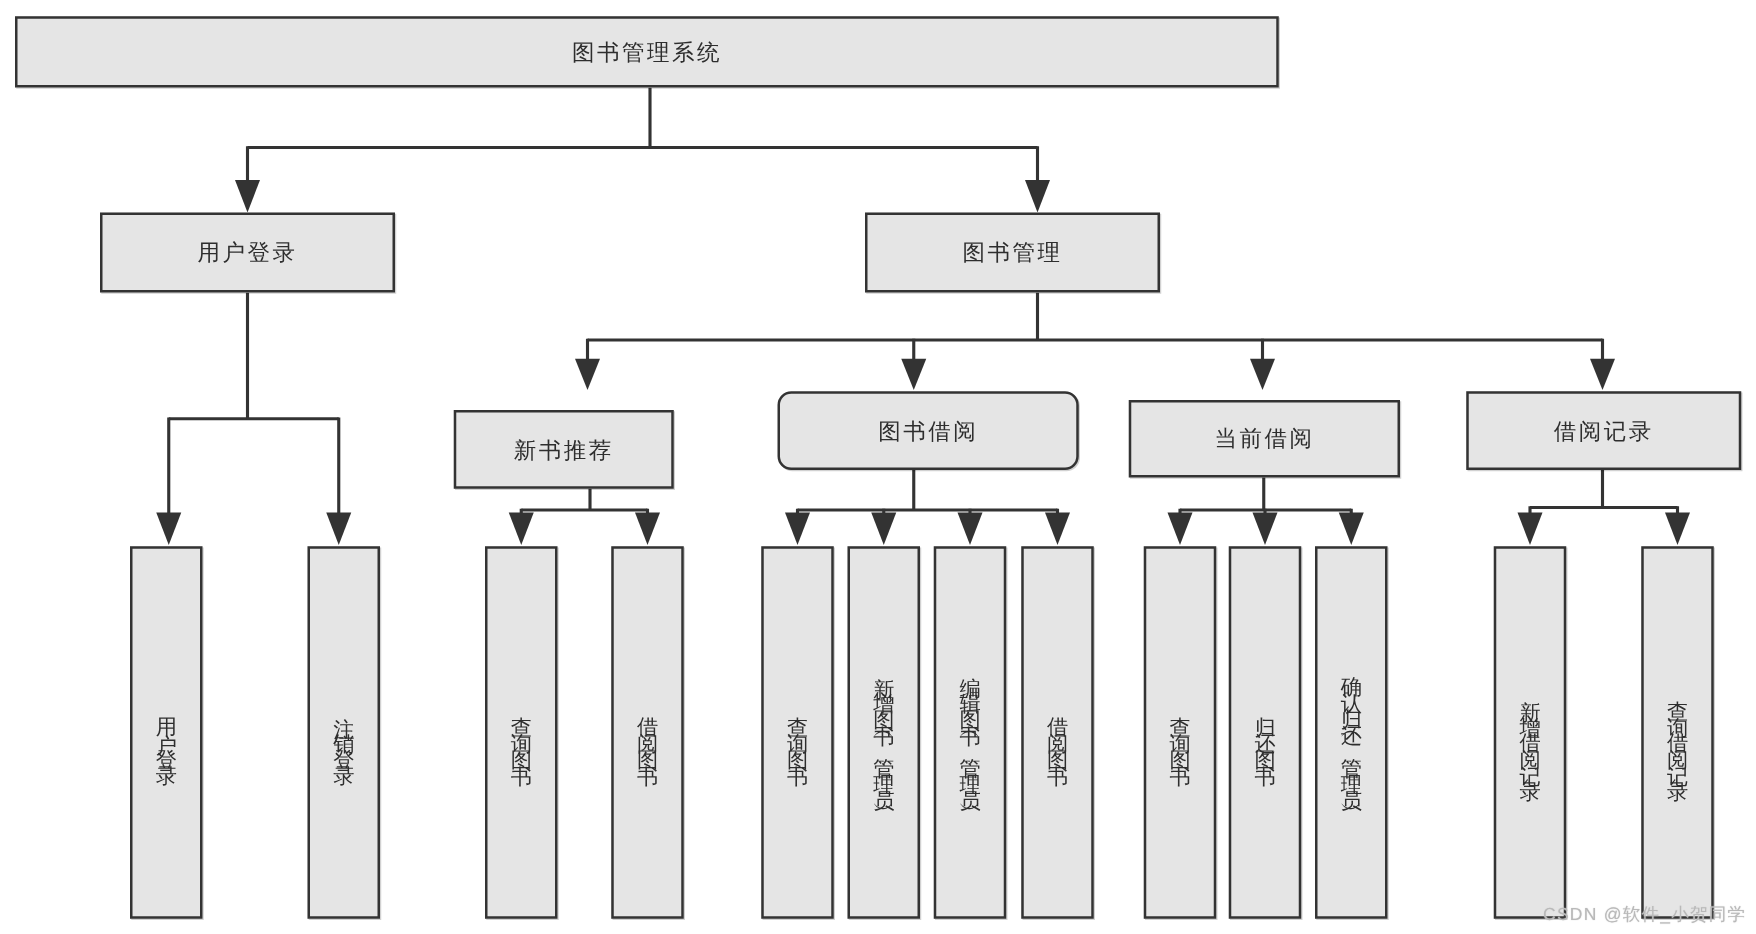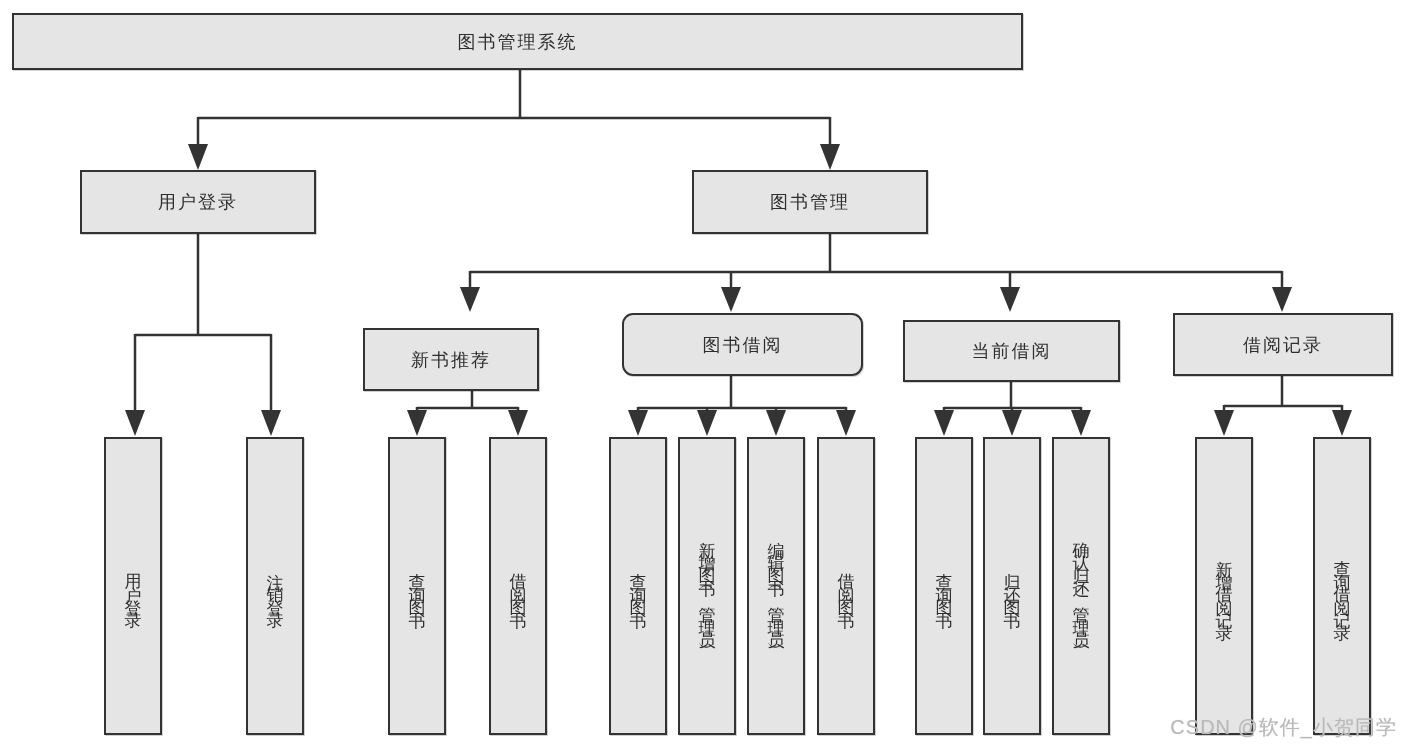--- a/index.html
+++ b/index.html
@@ -46,21 +46,21 @@
     text-orientation: mixed;
     font-size: 17px;
     letter-spacing: 13px;
     line-height: 1;
     white-space: nowrap;
   }
   .watermark {
     position: absolute;
     right: 8px;
     bottom: 6px;
-    font-size: 20px;
+    font-size: 14px;
     color: #b9b9b9;
     letter-spacing: 1px;
     z-index: 5;
     text-shadow: 0 0 1px #d0d0d0;
   }
 </style>
 </head>
 <body>
 
 <div class="stage">

